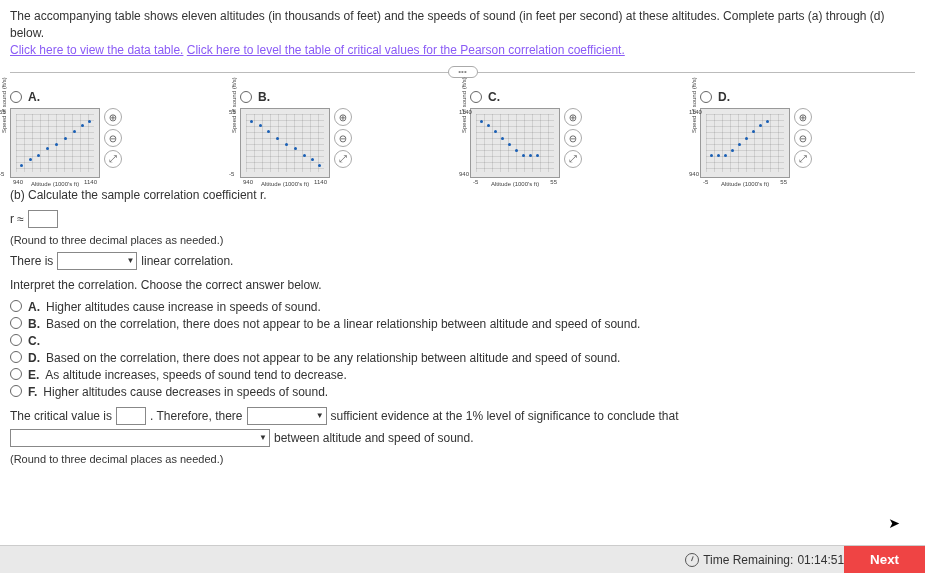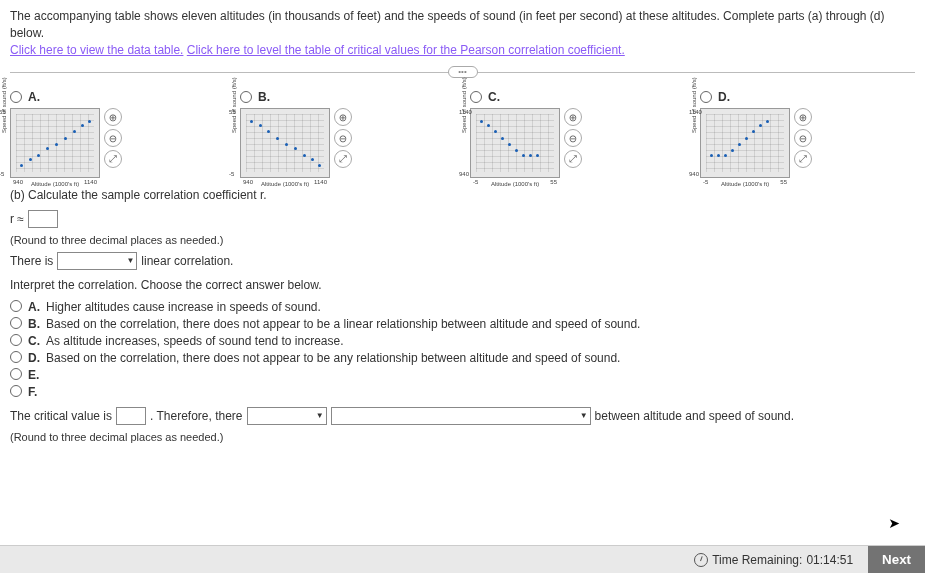--- a/index.html
+++ b/index.html
@@ -74,31 +74,31 @@
   .dropdown .arrow { font-size: 8px; color: #333; margin-left: 4px; }
   .small-note { font-size: 11px; color: #333; }
   .ans-list { margin: 4px 0 8px 0; }
   .ans-item { display: flex; align-items: flex-start; gap: 6px; margin: 3px 0; font-size: 12px; }
   .footer {
     position: absolute; bottom: 0; left: 0; right: 0; height: 28px;
     background: #e9e9e9; border-top: 1px solid #ccc;
     display: flex; align-items: center; justify-content: flex-end; padding: 0 0 0 10px;
     font-size: 12px;
   }
-  .timer { display: flex; align-items: center; gap: 4px; margin-right: 15px; }
+  .timer { display: flex; align-items: center; gap: 4px; margin-right: 0; }
   .clock-icon {
     width: 14px; height: 14px; border: 1.5px solid #555; border-radius: 50%;
     position: relative; display: inline-block;
   }
   .clock-icon::after {
     content: ""; position: absolute; left: 5px; top: 2px; width: 1px; height: 5px;
     background: #555; transform-origin: bottom; transform: rotate(20deg);
   }
   .next-btn {
-    background: #737373; color: #fff; height: 28px; padding: 0 14px;
+    background: #ef4444; color: #fff; height: 28px; padding: 0 26px;
     display: flex; align-items: center; font-weight: bold; cursor: pointer; border:none;
   }
   .long-dd { min-width: 260px; }
   .cursor-icon { position:absolute; right:25px; bottom:42px; font-size:14px; color:#000; pointer-events:none;}
 </style>
 </head>
 <body>
 
 <div class="content">
   <div class="intro">
@@ -266,44 +266,46 @@
         <span>Higher altitudes cause increase in speeds of sound.</span>
       </div>
     <div class="ans-item">
         <span class="radio"></span>
         <b>B.</b>
         <span>Based on the correlation, there does not appear to be a linear relationship between altitude and speed of sound.</span>
       </div>
     <div class="ans-item">
         <span class="radio"></span>
         <b>C.</b>
-        <span>As altitude increases, speeds of sound tend to increase.</span>
       </div>
     <div class="ans-item">
         <span class="radio"></span>
         <b>D.</b>
         <span>Based on the correlation, there does not appear to be any relationship between altitude and speed of sound.</span>
       </div>
     <div class="ans-item">
         <span class="radio"></span>
         <b>E.</b>
+        <span>As altitude increases, speeds of sound tend to decrease.</span>
       </div>
     <div class="ans-item">
         <span class="radio"></span>
         <b>F.</b>
+        <span>Higher altitudes cause decreases in speeds of sound.</span>
       </div>
   </div>
 
   <div class="q-line">
     <span>The critical value is</span>
     <span class="input-box"></span>
     <span>. Therefore, there</span>
     <span class="dropdown">
         <span class="arrow">▼</span>
       </span>
+    <span>sufficient evidence at the 1% level of significance to conclude that</span>
     <span class="dropdown long-dd">
         <span class="arrow">▼</span>
       </span>
     <span>between altitude and speed of sound.</span>
   </div>
   <div class="small-note">(Round to three decimal places as needed.)</div>
 </div>
 
 <span class="cursor-icon">➤</span>
 

